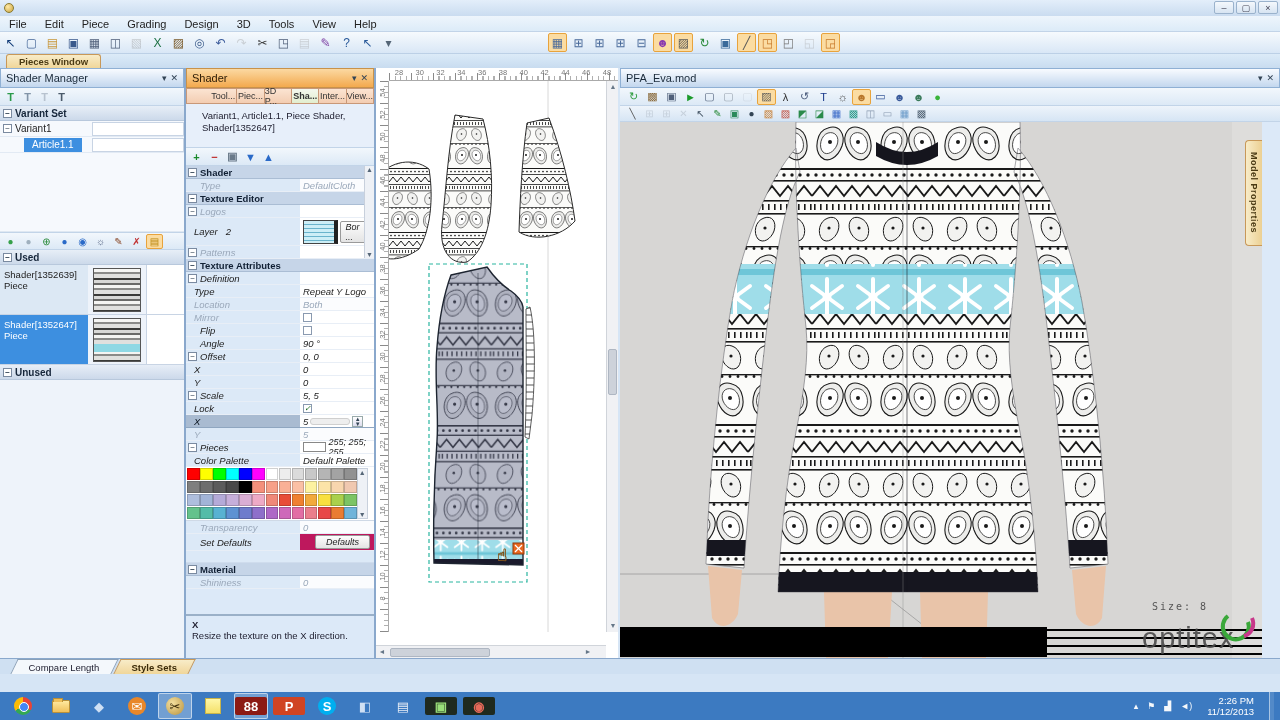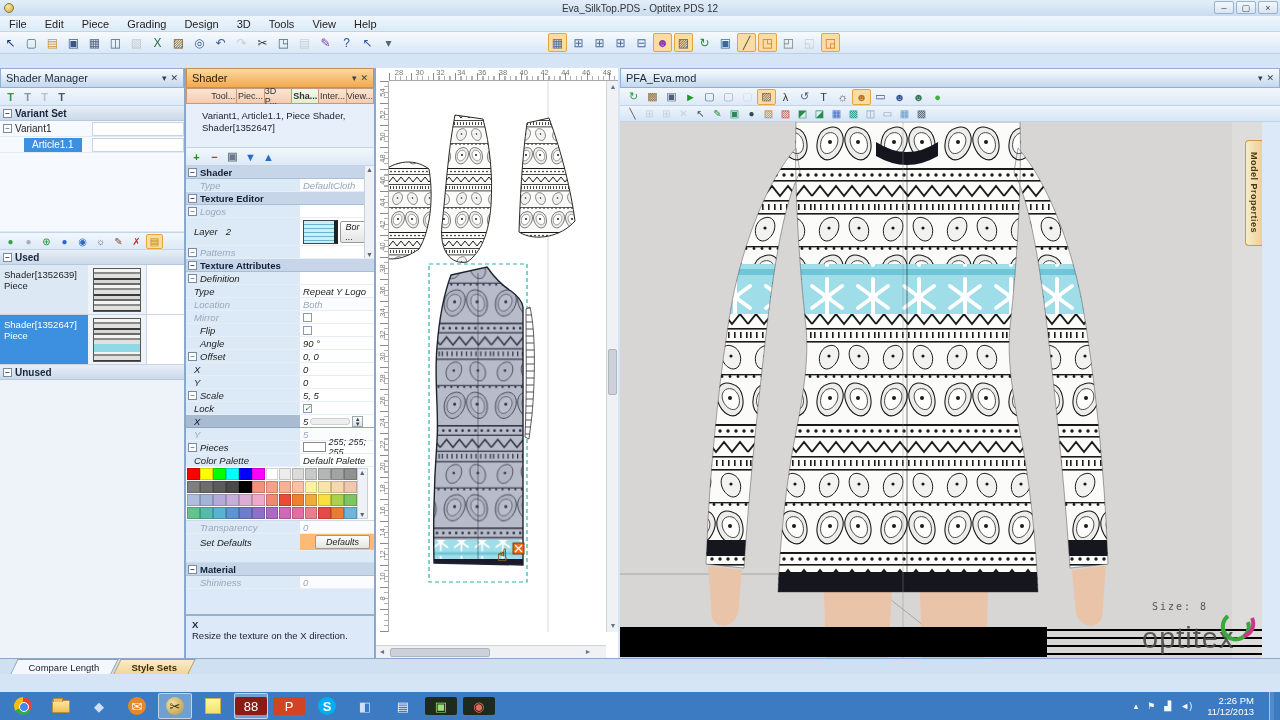--- a/index.html
+++ b/index.html
@@ -134,39 +134,38 @@
   .tba.hl { background:rgba(255,255,255,.28); border-color:rgba(255,255,255,.55); }
   .tba span { display:flex; align-items:center; justify-content:center; font-size:13px; }
   .ic-chrome { width:18px; height:18px; border-radius:50%; background:conic-gradient(#ea4335 0 33%,#34a853 33% 66%,#fbbc05 66% 100%); position:relative; }
   .ic-chrome:after { content:""; position:absolute; left:5px; top:5px; width:8px; height:8px; border-radius:50%; background:#4286f4; border:1px solid #fff; }
   .ic-folder { width:18px; height:13px; background:linear-gradient(#ffe9a0,#f0c05a); border:1px solid #b8903a; border-radius:1px; position:relative; }
   .ic-folder:before { content:""; position:absolute; left:0; top:-3px; width:8px; height:3px; background:#f0c05a; border:1px solid #b8903a; border-bottom:none; }
   .ic-round { width:18px; height:18px; border-radius:50%; }
   .ic-mail { background:#e8872a; }
   .ic-optitex { background:radial-gradient(circle at 35% 35%, #f4e0a0, #b8923c); }
   .ic-skype { background:#00aff0; font-weight:bold; }
-  .ic-sq { width:41px; height:18px; border-radius:2px; font-weight:normal; font-size:10px; }
+  .ic-sq { width:41px; height:18px; border-radius:2px; font-weight:bold; font-size:10px; }
   .ic-88 { background:#8c1a14; }
   .ic-ppt { background:#d04423; }
   .ic-photo { background:#1f2a1f; }
   .ic-note { width:16px; height:16px; background:linear-gradient(#fef7a8,#f4e06a); border:1px solid #c8b44a; }
   .ic-plain { font-size:15px; }
   #tray { margin-left:auto; display:flex; align-items:center; color:#fff; gap:9px; padding-right:6px; }
   #tray .tri { font-size:9px; opacity:.95; }
   #clock { text-align:right; font-size:9.5px; line-height:11px; padding:0 6px; }
   #peek { width:5px; height:28px; border-left:1px solid rgba(255,255,255,.5); background:rgba(255,255,255,.12); }
 </style>
 </head>
 <body>
 
 <div id="screen">
 
   <div id="titlebar" class="abs">
     <div id="app-icon"></div>
-    <div id="title-text">Eva_SilkTop.PDS - Optitex PDS 12</div>
     <div class="wbtns">
       <div class="wbtn">–</div>
       <div class="wbtn">▢</div>
       <div class="wbtn">×</div>
     </div>
   </div>
 
   <div id="menubar" class="abs">
     <div class="menu-item">File</div>
       <div class="menu-item">Edit</div>
@@ -278,20 +277,23 @@
         </div>
         <div class="tbi dim" style="color: rgb(153, 153, 153);">
           <span>◱</span>
         </div>
         <div class="tbi hl" style="color: rgb(200, 122, 42);">
           <span>◲</span>
         </div>
     </div>
   </div>
 
+  <div id="pieces-row" class="abs">
+    <div id="pieces-tab">Pieces Window</div>
+  </div>
 
   <div id="shader-manager" class="abs">
     <div class="panel-title">
       <span>Shader Manager</span>
       <span class="pt-btns">
           <span>▾</span>
           <span>✕</span>
         </span>
     </div>
     <div id="sm-toolbar">
@@ -620,21 +622,21 @@
             <span>▲</span>
             <span>▼</span>
           </div>
       </div>
       <div class="prow">
         <div class="plabel dim-t">Transparency</div>
         <div class="pvalue dim-v">0</div>
       </div>
       <div class="prow" style="height:17px">
         <div class="plabel">Set Defaults</div>
-        <div class="pvalue" style="justify-content:flex-end;padding-right:4px;background:#fdba74;">
+        <div class="pvalue" style="justify-content:flex-end;padding-right:4px;background:#be185d;">
           <span class="mini-btn" style="height:14px;line-height:13px;padding:0 10px;">Defaults</span>
         </div>
       </div>
       <div style="height:12px;background:#dce9f7;border-bottom:1px solid #cfdced;"></div>
       <div class="psec">
           <span class="expander">−</span>
           <span>Material</span>
         </div>
       <div class="prow">
         <div class="plabel dim-t">Shininess</div>

